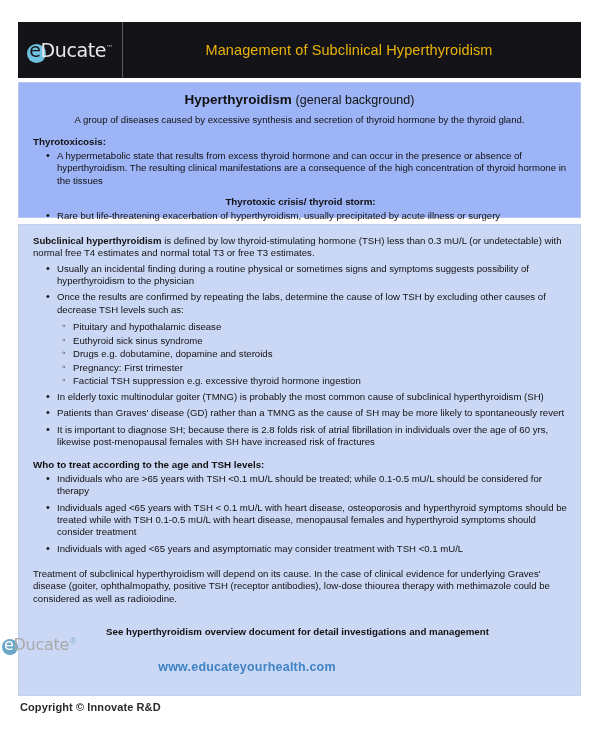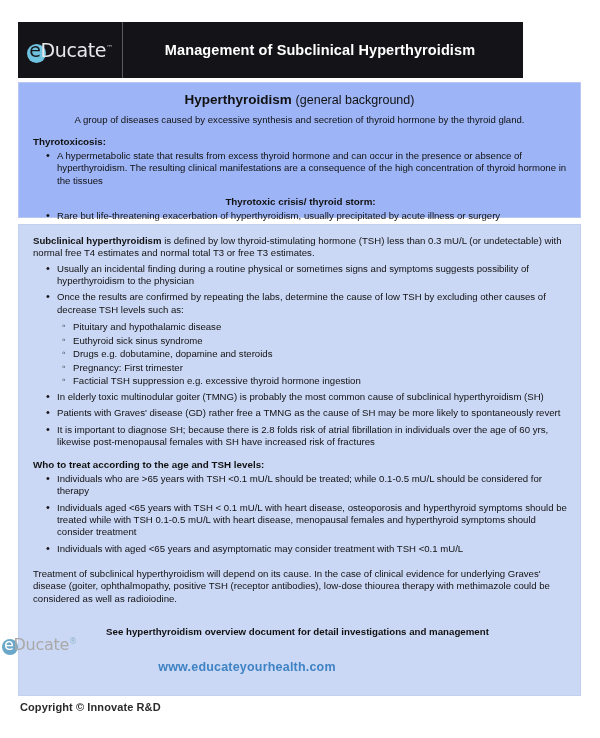--- a/index.html
+++ b/index.html
@@ -18,21 +18,21 @@
     width: 600px;
     height: 738px;
     background: #ffffff;
   }
 
   
   .header {
     position: absolute;
     left: 18px;
     top: 22px;
-    width: 505px;
+    width: 563px;
     height: 56px;
     background: #141418;
     display: flex;
     align-items: center;
   }
   .logo-cell {
     width: 104px;
     height: 56px;
     display: flex;
     align-items: center;
@@ -78,23 +78,23 @@
     flex: 0 0 1px;
   }
   .header-title-cell {
     flex: 1 1 auto;
     display: flex;
     align-items: center;
     justify-content: center;
     padding-right: 6px;
   }
   .header-title {
-    color: #ffffff;
+    color: #eab308;
     font-size: 14.5px;
-    font-weight: bold;
+    font-weight: normal;
     letter-spacing: 0.1px;
   }
 
   
   .panel-top {
     position: absolute;
     left: 18px;
     top: 82px;
     width: 563px;
     height: 136px;
@@ -316,21 +316,21 @@
       <ul class="b2">
         <li>Pituitary and hypothalamic disease</li>
         <li>Euthyroid sick sinus syndrome</li>
         <li>Drugs e.g. dobutamine, dopamine and steroids</li>
         <li>Pregnancy: First trimester</li>
         <li>Facticial TSH suppression e.g. excessive thyroid hormone ingestion</li>
       </ul>
 
       <ul class="b1">
         <li>In elderly toxic multinodular goiter (TMNG) is probably the most common cause of subclinical hyperthyroidism (SH)</li>
-        <li>Patients with Graves' disease (GD) rather free a TMNG as the cause of SH may be more likely to spontaneously revert</li>
+        <li>Patients than Graves' disease (GD) rather than a TMNG as the cause of SH may be more likely to spontaneously revert</li>
         <li>It is important to diagnose SH; because there is 2.8 folds risk of atrial fibrillation in individuals over the age of 60 yrs, likewise post-menopausal females with SH have increased risk of fractures</li>
       </ul>
 
       <div class="sec-head">Who to treat according to the age and TSH levels:</div>
       <ul class="b1">
         <li>Individuals who are &gt;65 years with TSH &lt;0.1 mU/L should be treated; while 0.1-0.5 mU/L should be considered for therapy</li>
         <li>Individuals aged &lt;65 years with TSH &lt; 0.1 mU/L with heart disease, osteoporosis and hyperthyroid symptoms should be treated while with TSH 0.1-0.5 mU/L with heart disease, menopausal females and hyperthyroid symptoms should consider treatment</li>
         <li>Individuals with aged &lt;65 years and asymptomatic may consider treatment with TSH &lt;0.1 mU/L</li>
       </ul>
 

